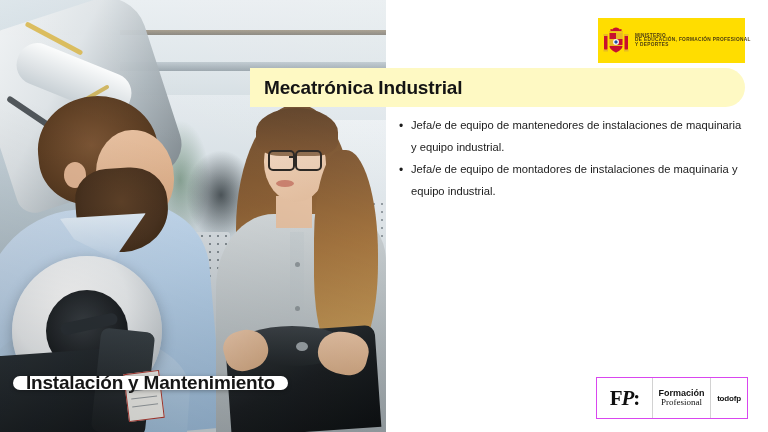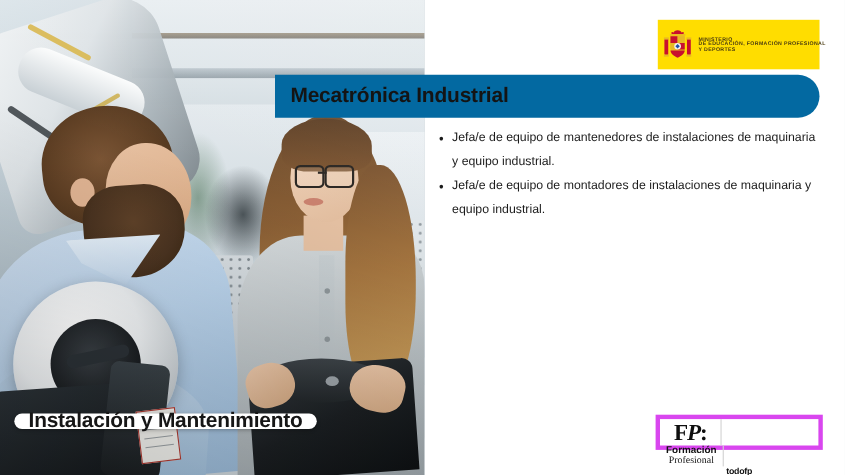--- a/index.html
+++ b/index.html
@@ -157,38 +157,38 @@
     background:#FFDD00;display:flex;align-items:center;padding-left:5px;box-sizing:border-box;
   }
   .coa{position:relative;width:26px;height:30px;flex:0 0 26px;}
   .ministry-txt{margin-left:6px;line-height:1.22;}
   .ministry-txt div{font-size:3.6px;font-weight:700;color:#4a3b10;letter-spacing:.25px;
     white-space:nowrap;transform:scale(1.32);transform-origin:left center;}
 
   
   .title-bar{
     position:absolute;left:250px;top:68px;width:495px;height:39px;
-    background:#0369a1;border-radius:0 20px 20px 0;
+    background:#fef9c3;border-radius:0 20px 20px 0;
     display:flex;align-items:center;
   }
   .title-bar span{font-size:19px;font-weight:700;color:#141414;margin-left:14px;
     letter-spacing:-.15px;white-space:nowrap;}
 
   
   .bullets{position:absolute;left:398px;top:115px;width:348px;}
   .bullet-item{
     position:relative;display:block;font-size:11.2px;color:#1b1b1b;
     line-height:1.95;padding-left:13px;margin-bottom:0px;text-align:left;
   }
   .bullet-item:before{content:"\2022";position:absolute;left:1px;top:0;font-size:12px;color:#1b1b1b;}
 
   
   .fp-logo{
-    position:absolute;left:596px;top:377px;width:152px;height:32px;
-    background:#ffffff;border:4px solid #d946ef;display:flex;box-sizing:border-box;flex-direction:column;
+    position:absolute;left:596px;top:377px;width:152px;height:42px;
+    background:#ffffff;border:1px solid #d946ef;display:flex;box-sizing:border-box;
   }
   .fp-seg{display:flex;align-items:center;justify-content:center;height:100%;box-sizing:border-box;}
   .fp-seg1{width:56px;border-right:1px solid #d2d2d2;}
   .fp-mark{font-size:21px;font-weight:700;color:#0f0f0f;letter-spacing:-1px;
     font-family:"Liberation Serif",serif;font-style:normal;}
   .fp-mark .i{font-style:italic;}
   .fp-seg2{width:58px;border-right:1px solid #d2d2d2;flex-direction:column;line-height:1.05;}
   .fp-seg2 .l1{font-size:9px;font-weight:700;color:#111;}
   .fp-seg2 .l2{font-size:9px;font-weight:400;color:#111;font-family:"Liberation Serif",serif;}
   .fp-seg3{flex:1;}

